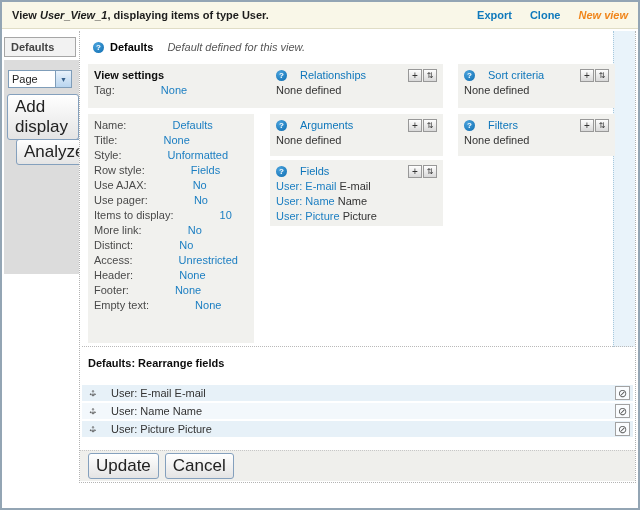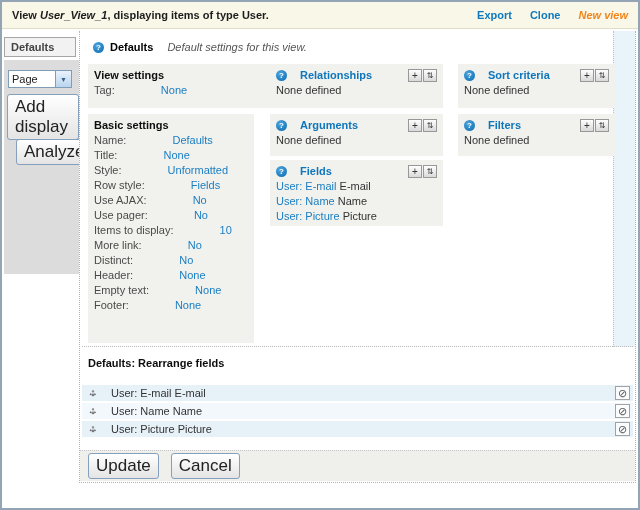--- a/index.html
+++ b/index.html
@@ -30,21 +30,21 @@
 
   .ovh{position:absolute;left:13px;top:10px;display:flex;align-items:center;gap:6px;}
   .ovh .ovtitle{font-weight:bold;color:#000;}
   .ovh .ovdesc{font-style:italic;color:#555;margin-left:8px;}
 
   .help{display:inline-block;width:11px;height:11px;border-radius:50%;background:radial-gradient(circle at 35% 30%,#4aa3dd,#0d6cb0);color:#fff;font-size:8px;font-weight:bold;text-align:center;line-height:11px;cursor:pointer;flex:0 0 auto;}
 
   .vbox{position:absolute;background:#f1f1ee;padding:4px 6px;box-sizing:border-box;}
   .box-title{font-weight:bold;color:#0d0d0d;line-height:15px;}
   .bhead{display:flex;align-items:center;gap:5px;line-height:15px;}
-  .bhead .blink{font-weight:bold;color:#0e76bb;cursor:pointer;padding-left:8px;}
+  .bhead .blink{font-weight:normal;color:#0e76bb;cursor:pointer;padding-left:8px;}
   .mini-btns{margin-left:auto;display:flex;gap:1px;}
   .mini-btn{width:14px;height:13px;box-sizing:border-box;border:1px solid #989898;background:linear-gradient(#fefefe,#d9d9d9);text-align:center;color:#333;cursor:pointer;font-size:10px;line-height:11px;}
   .mini-btn.ud{font-size:8px;line-height:12px;}
   .kv{line-height:15px;color:#4a4a4a;white-space:nowrap;}
   .kv .val{color:#1b7ec2;cursor:pointer;padding-left:43px;}
   .empty{line-height:15px;color:#333;}
   .fitem{line-height:15px;white-space:nowrap;}
   .fitem .flink{color:#1b7ec2;cursor:pointer;}
   .fitem .fsuf{color:#333;}
 
@@ -52,21 +52,21 @@
 
   .re-heading{position:absolute;left:8px;top:326px;font-weight:bold;color:#0d0d0d;}
   .re-rows{position:absolute;left:2px;top:354px;width:551px;}
   .re-row{display:flex;align-items:center;height:16px;margin-bottom:2px;background:#e7f1f8;}
   .re-row.alt{background:#f3f8fc;}
   .drag{position:relative;width:12px;height:13px;margin:0 12px 0 5px;color:#4d4d4d;cursor:move;flex:0 0 auto;}
   .drag .dh,.drag .dv{position:absolute;left:0;top:-1px;width:12px;text-align:center;font-size:11px;line-height:13px;}
   .re-label{color:#333;}
   .rm-box{margin-left:auto;margin-right:3px;width:15px;height:14px;box-sizing:border-box;border:1px solid #a2a2a2;background:#fafcfe;text-align:center;line-height:12px;font-size:11px;color:#555;cursor:pointer;flex:0 0 auto;}
 
-  .form-actions{position:absolute;left:0;right:0;top:419px;height:31px;background:#efefec;border-top:1px dotted #c6c6c6;display:flex;align-items:center;gap:12px;padding-left:8px;box-sizing:border-box;}
+  .form-actions{position:absolute;left:0;right:0;top:419px;height:31px;background:#efefec;border-top:1px dotted #c6c6c6;display:flex;align-items:center;gap:6px;padding-left:8px;box-sizing:border-box;}
 
   
   #box-view-settings{left:8px;top:33px;width:199px;height:44px;}
   #box-basic-settings{left:8px;top:83px;width:166px;height:229px;}
   #box-relationships{left:190px;top:33px;width:173px;height:44px;}
   #box-arguments{left:190px;top:83px;width:173px;height:42px;}
   #box-fields{left:190px;top:129px;width:173px;height:66px;}
   #box-sort{left:378px;top:33px;width:157px;height:44px;}
   #box-filters{left:378px;top:83px;width:157px;height:42px;}
 </style>
@@ -93,45 +93,45 @@
     <span class="btn btn-add">Add display</span>
     <span class="btn btn-analyze">Analyze</span>
   </div>
 
   <div class="content">
     <div class="blue-strip"></div>
 
     <div class="ovh">
       <span class="help">?</span>
       <span class="ovtitle">Defaults</span>
-      <span class="ovdesc">Default settings for this view.</span>
+      <span class="ovdesc">Default defined for this view.</span>
     </div>
 
     <div class="vbox" id="box-view-settings">
       <div class="box-title">View settings</div>
       <div class="kv">
         <span>Tag:</span>
         <span class="val">None</span>
       </div>
     </div>
 
     <div class="vbox" id="box-basic-settings">
-      <div class="box-title">Basic settings</div>
       <div class="kv"><span>Name:</span> <span class="val">Defaults</span></div>
       <div class="kv"><span>Title:</span> <span class="val">None</span></div>
       <div class="kv"><span>Style:</span> <span class="val">Unformatted</span></div>
       <div class="kv"><span>Row style:</span> <span class="val">Fields</span></div>
       <div class="kv"><span>Use AJAX:</span> <span class="val">No</span></div>
       <div class="kv"><span>Use pager:</span> <span class="val">No</span></div>
       <div class="kv"><span>Items to display:</span> <span class="val">10</span></div>
       <div class="kv"><span>More link:</span> <span class="val">No</span></div>
       <div class="kv"><span>Distinct:</span> <span class="val">No</span></div>
+      <div class="kv"><span>Access:</span> <span class="val">Unrestricted</span></div>
       <div class="kv"><span>Header:</span> <span class="val">None</span></div>
+      <div class="kv"><span>Footer:</span> <span class="val">None</span></div>
       <div class="kv"><span>Empty text:</span> <span class="val">None</span></div>
-      <div class="kv"><span>Footer:</span> <span class="val">None</span></div>
     </div>
 
     <div class="vbox" id="box-relationships">
       <div class="bhead">
         <span class="help">?</span>
         <span class="blink">Relationships</span>
         <span class="mini-btns">
           <span class="mini-btn">+</span>
           <span class="mini-btn ud">⇅</span>
         </span>

